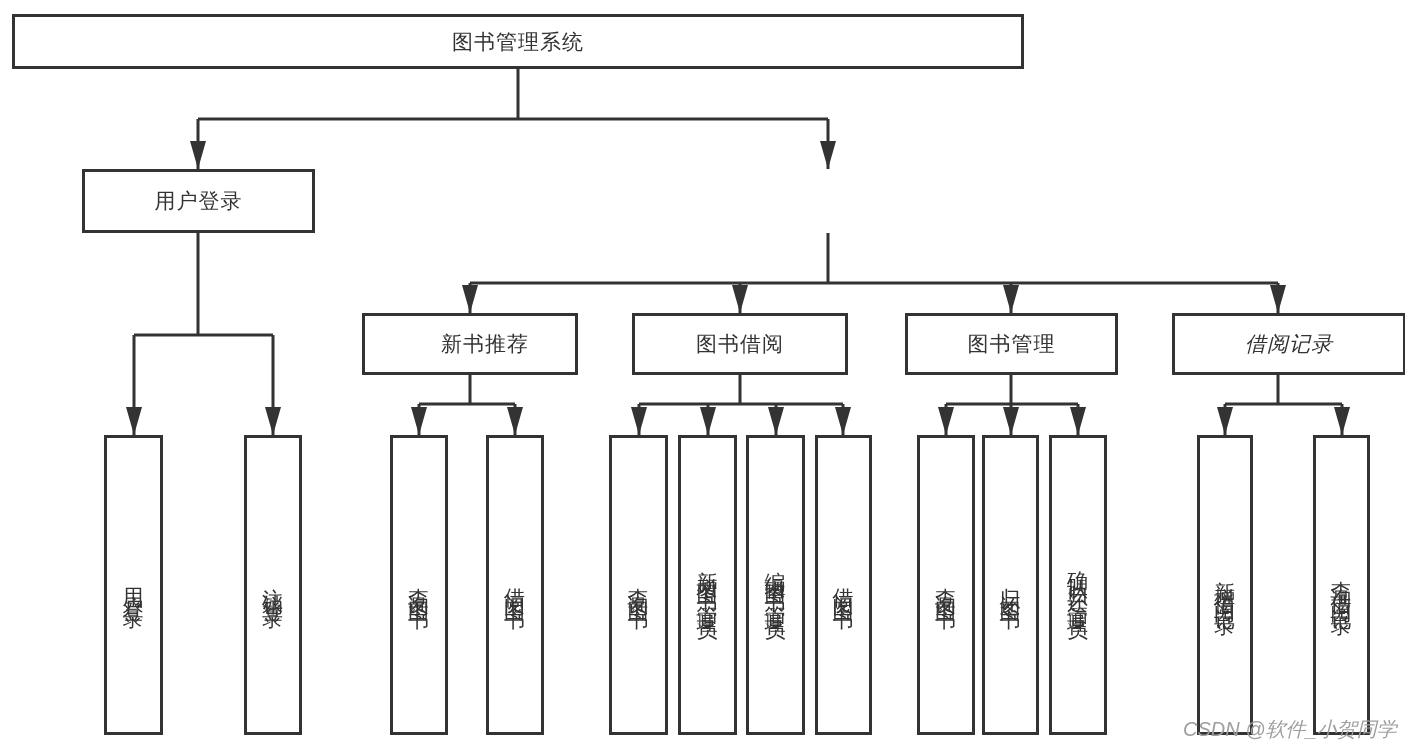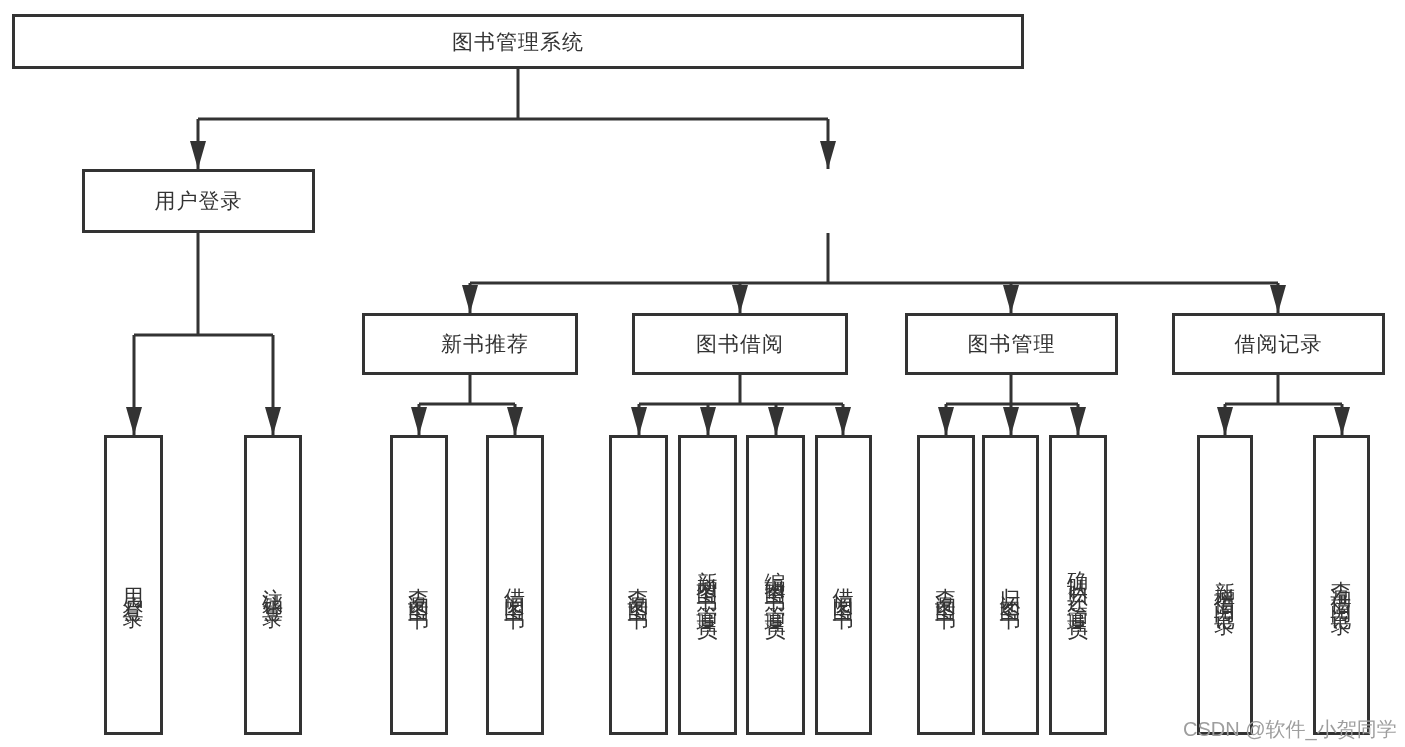--- a/index.html
+++ b/index.html
@@ -28,20 +28,21 @@
     letter-spacing:7px;
     line-height:1;
   }
   .watermark{
     position:absolute;
     left:1183px;top:716px;
     font-size:20px;
     color:#9e9e9e;
     white-space:nowrap;
     z-index:5;
+    font-style:italic;
   }
 </style>
 </head>
 <body>
 
 <div id="stage">
 
   <svg id="wires" viewBox="0 0 1405 747" xmlns="http://www.w3.org/2000/svg">
     <g stroke="#333333" stroke-width="3" fill="none">
 
@@ -72,21 +73,21 @@
       M1225 435 L1217 407 L1233 407 Z  M1342 435 L1334 407 L1350 407 Z"></path>
   </svg>
 
   <div class="node node-h" style="left:12px;top:14px;width:1012px;height:55px;">图书管理系统</div>
 
   <div class="node node-h" style="left:82px;top:169px;width:233px;height:64px;">用户登录</div>
 
   <div class="node node-h" style="left:362px;top:313px;width:216px;height:62px;padding-left:30px;">新书推荐</div>
   <div class="node node-h" style="left:632px;top:313px;width:216px;height:62px;">图书借阅</div>
   <div class="node node-h" style="left:905px;top:313px;width:213px;height:62px;">图书管理</div>
-  <div class="node node-h" style="left:1172px;top:313px;width:213px;height:62px;">借阅记录</div>
+  <div class="node node-h" style="left:1172px;top:313px;width:234px;height:62px;font-style:italic;">借阅记录</div>
 
   <div class="node node-v" style="left:104px;top:435px;width:59px;height:300px;">用户登录</div>
   <div class="node node-v" style="left:244px;top:435px;width:58px;height:300px;">注销登录</div>
 
   <div class="node node-v" style="left:390px;top:435px;width:58px;height:300px;">查询图书</div>
   <div class="node node-v" style="left:486px;top:435px;width:58px;height:300px;">借阅图书</div>
 
   <div class="node node-v" style="left:609px;top:435px;width:59px;height:300px;">查询图书</div>
   <div class="node node-v" style="left:678px;top:435px;width:59px;height:300px;">新增图书（管理员）</div>
   <div class="node node-v" style="left:746px;top:435px;width:59px;height:300px;">编辑图书（管理员）</div>

